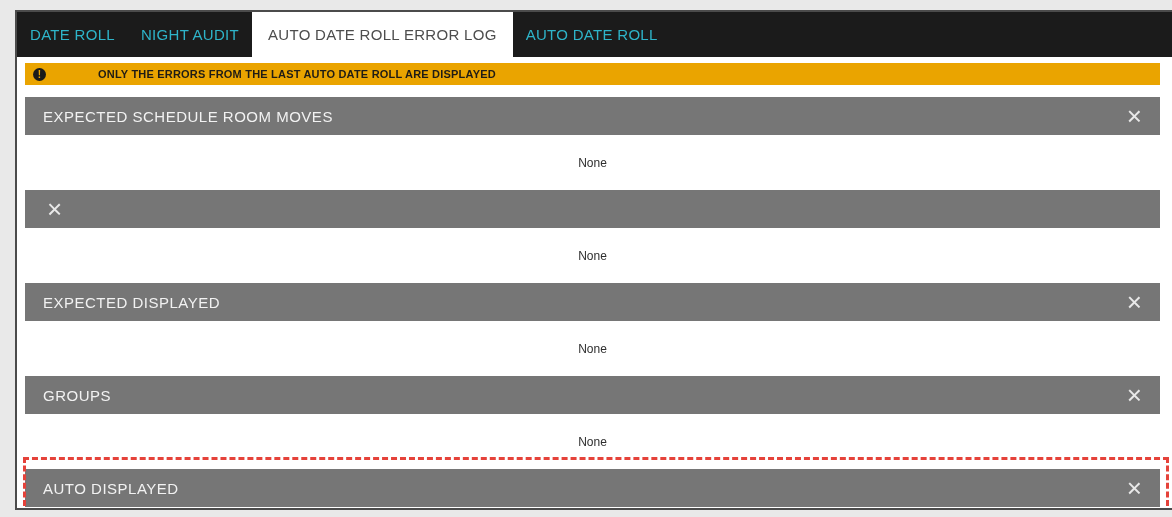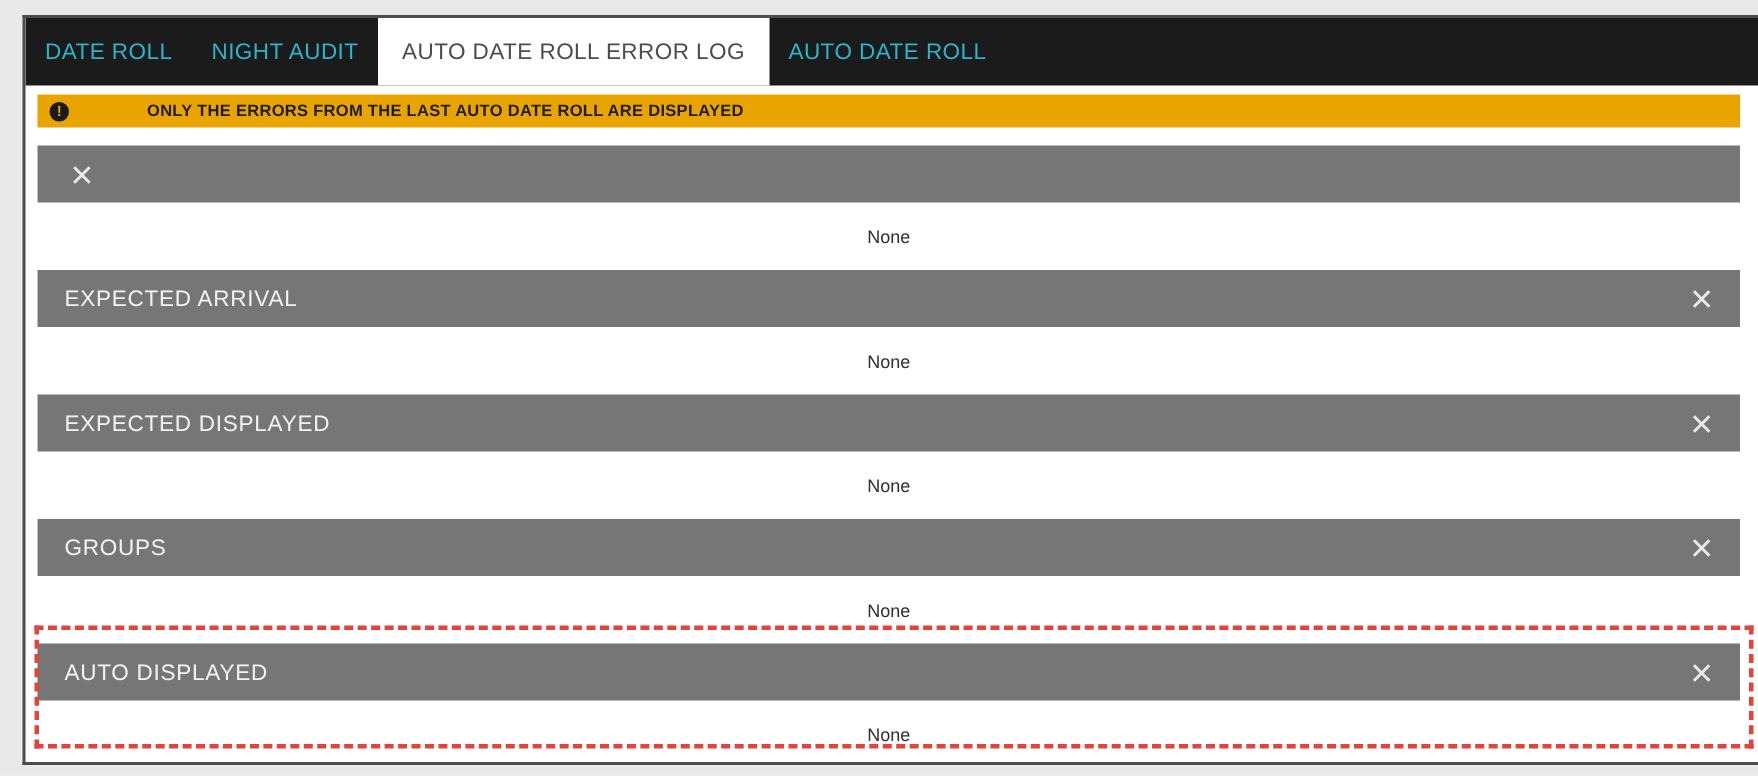--- a/index.html
+++ b/index.html
@@ -89,21 +89,21 @@
   }
   .close-btn {
     color: #e9e9e9;
     font-size: 26px;
     font-weight: 300;
     line-height: 1;
     cursor: pointer;
     padding: 0 4px;
   }
   .section-body {
-    height: 45px;
+    height: 55px;
     display: flex;
     align-items: center;
     justify-content: center;
     font-size: 12px;
     color: #2f2f2f;
   }
   .highlight-rect {
     position: absolute;
     top: -12px; bottom: 13px;
     left: -2px; right: -9px;
@@ -123,28 +123,28 @@
       <div class="tab">AUTO DATE ROLL</div>
     </div>
   <div class="content">
     <div class="banner">
       <span class="banner-icon">!</span>
       <span class="banner-text">ONLY THE ERRORS FROM THE LAST AUTO DATE ROLL ARE DISPLAYED</span>
     </div>
     <div class="sections">
   <div class="section">
     <div class="section-header">
+      <span class="section-title">EXPECTED SCHEDULE ROOM MOVES</span>
       <span class="close-btn">×</span>
     </div>
     <div class="section-body">None</div>
   </div>
 
   <div class="section">
     <div class="section-header">
-      <span class="section-title">EXPECTED ARRIVAL</span>
       <span class="close-btn">×</span>
     </div>
     <div class="section-body">None</div>
   </div>
 
   <div class="section">
     <div class="section-header">
       <span class="section-title">EXPECTED DISPLAYED</span>
       <span class="close-btn">×</span>
     </div>

